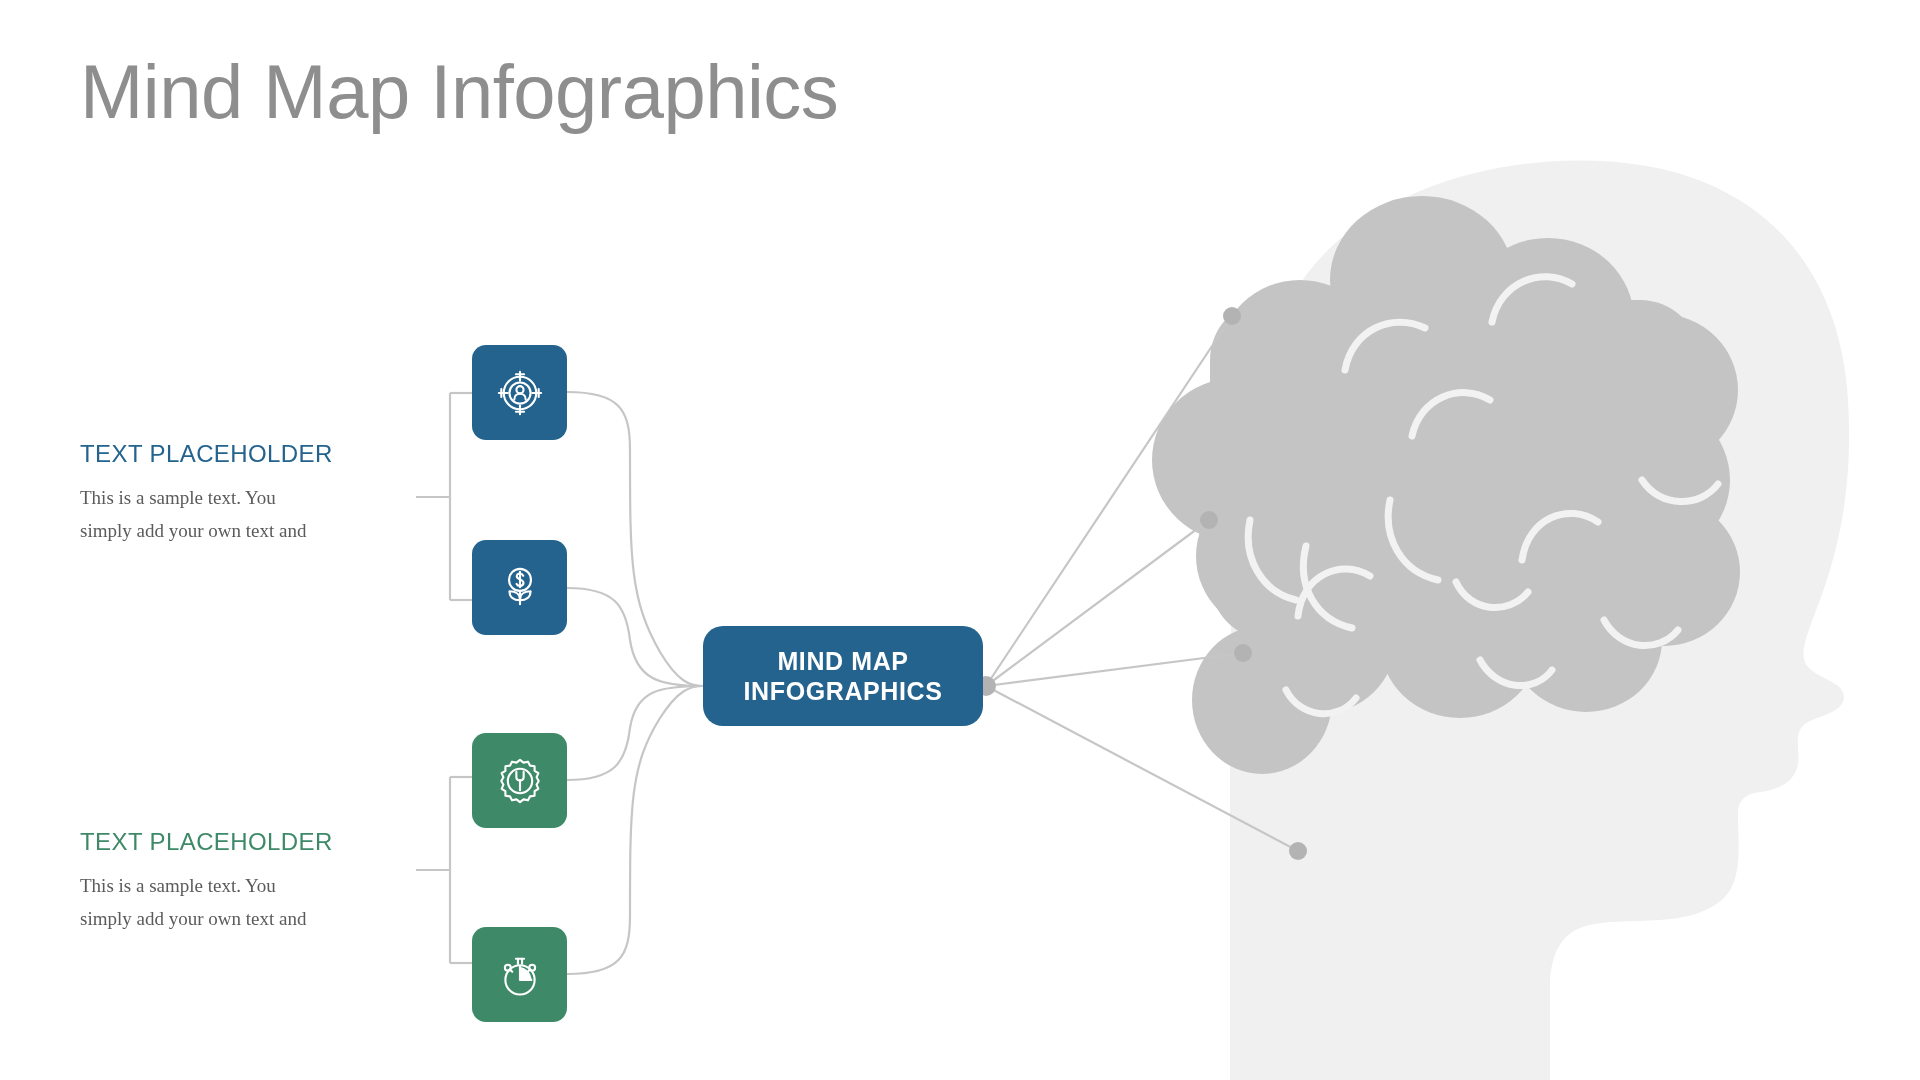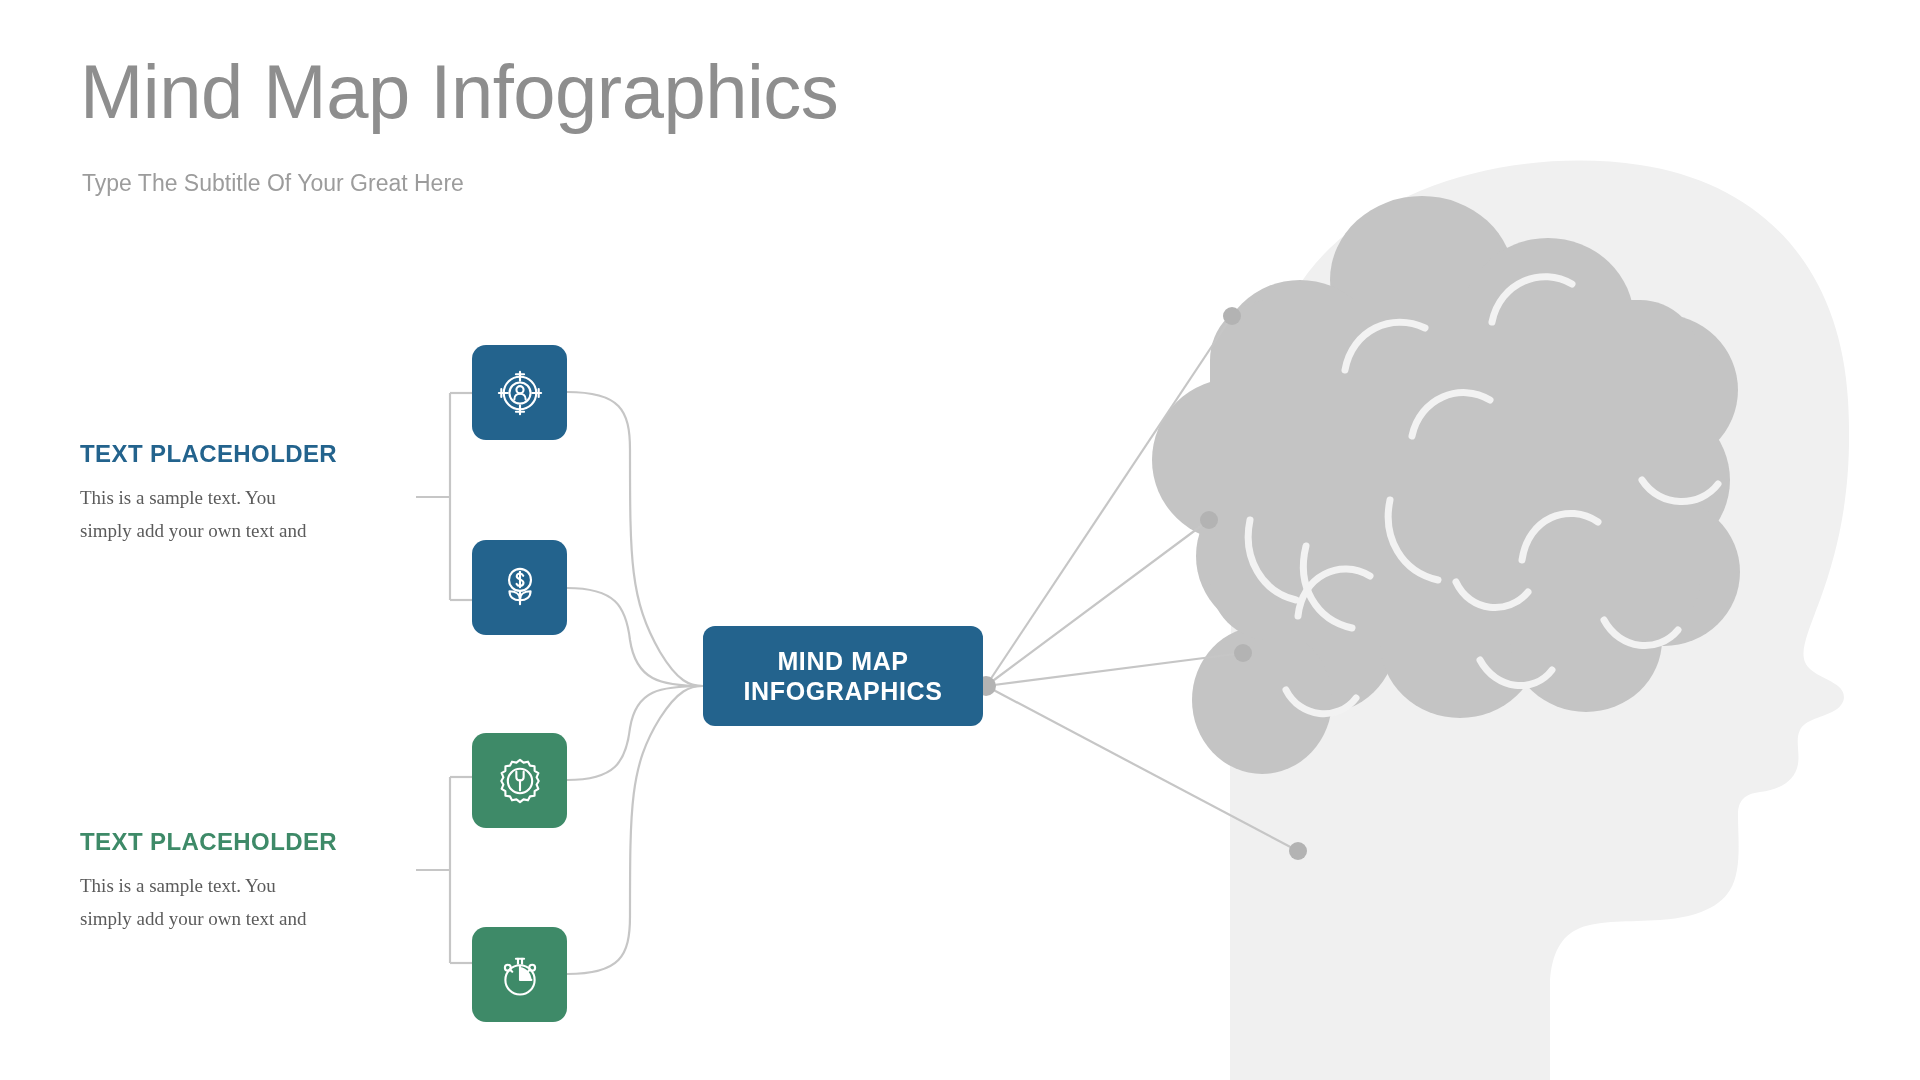--- a/index.html
+++ b/index.html
@@ -40,21 +40,21 @@
     position:absolute;
     left:0; top:0;
     width:1920px; height:1080px;
     pointer-events:none;
   }
 
   
   .text-block { position:absolute; width:300px; }
   .text-block .tb-title {
     font-size:24px;
-    font-weight:bold;
+    font-weight:normal;
     letter-spacing:0.4px;
     margin-bottom:14px;
     white-space:nowrap;
   }
   .text-block .tb-body {
     font-size:19px;
     font-weight:400;
     color:#5b5b5b;
     line-height:1.72;
     font-family:Liberation Serif, serif;
@@ -80,21 +80,21 @@
   #icon-tile-2 { left:472px; top:540px; }
   #icon-tile-3 { left:472px; top:733px; }
   #icon-tile-4 { left:472px; top:927px; }
 
   
   .central-node {
     position:absolute;
     left:703px; top:626px;
     width:280px; height:100px;
     background:#23638d;
-    border-radius:12px;
+    border-radius:20px;
     display:flex;
     flex-direction:column;
     align-items:center;
     justify-content:center;
     color:#ffffff;
     text-align:center;
   }
   .central-node .cn-line {
     font-size:25px;
     font-weight:bold;
@@ -102,21 +102,20 @@
     line-height:1.22;
     white-space:nowrap;
   }
 </style>
 </head>
 <body>
 
 <div class="slide">
 
   <div class="page-title">Mind Map Infographics</div>
-  <div class="page-subtitle">Type The Subtitle Of Your Great Here</div>
 
   <svg class="art-layer" viewBox="0 0 1920 1080">
 
     <g>
       <path d="M1230 1080
                L1230 720
                C1230 480 1245 330 1330 248
                C1410 172 1540 150 1640 165
                C1760 183 1840 265 1848 400
                C1853 485 1840 545 1820 600

